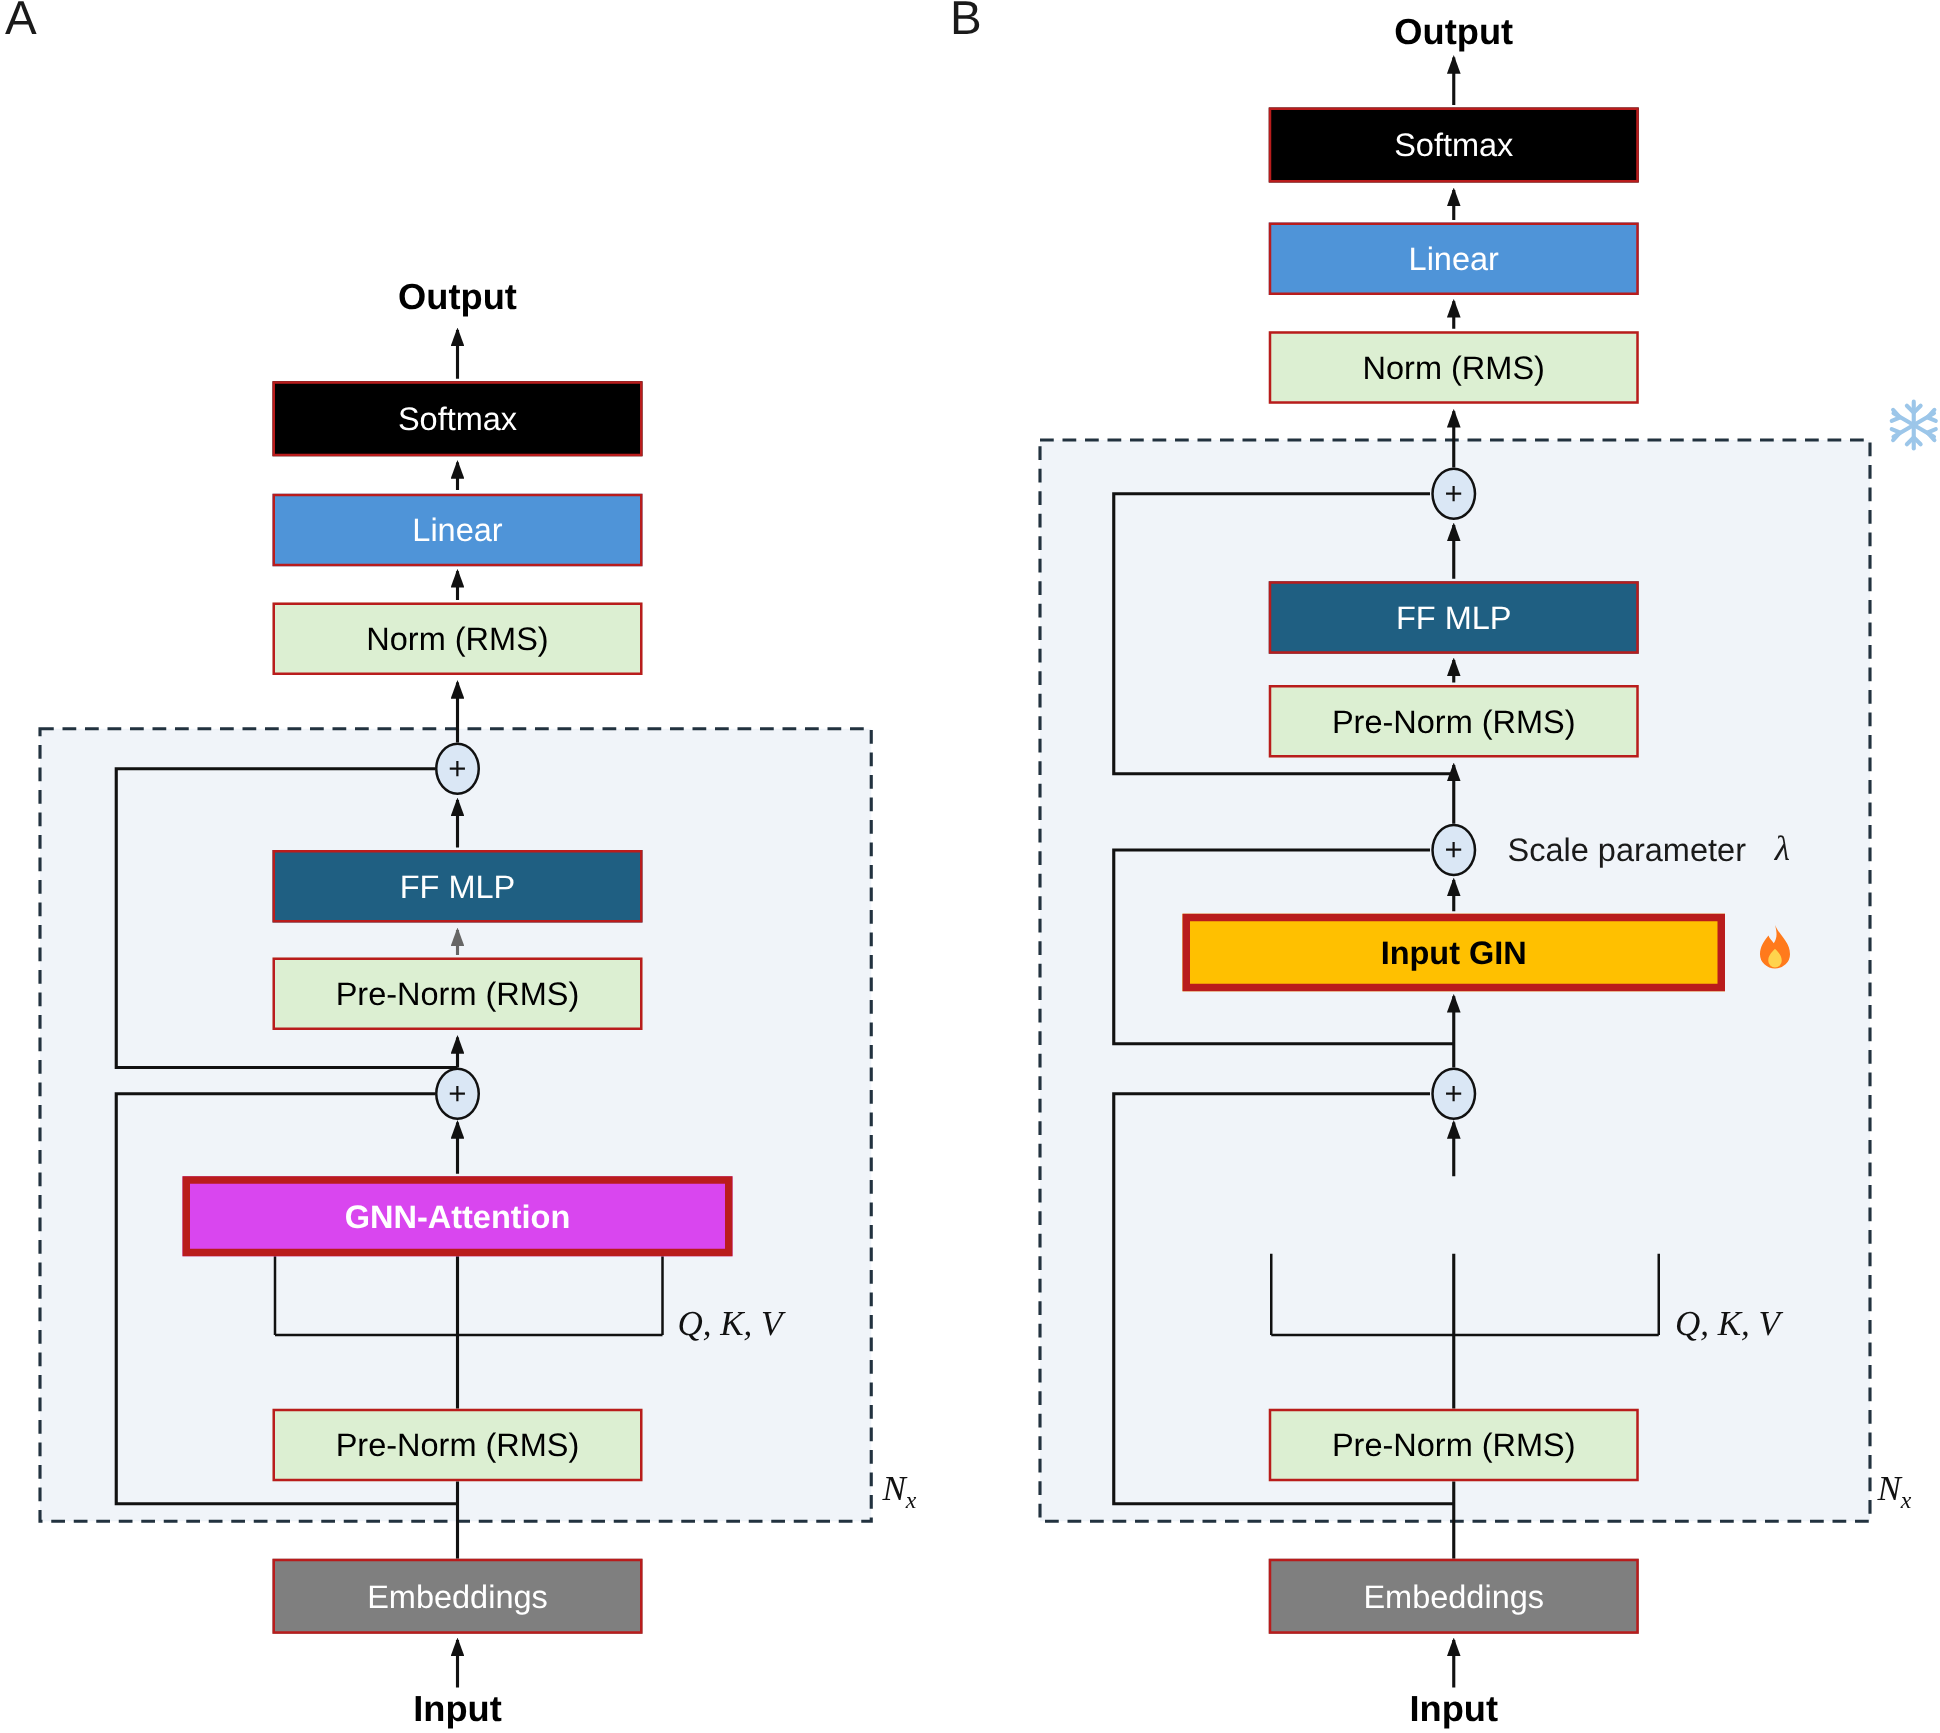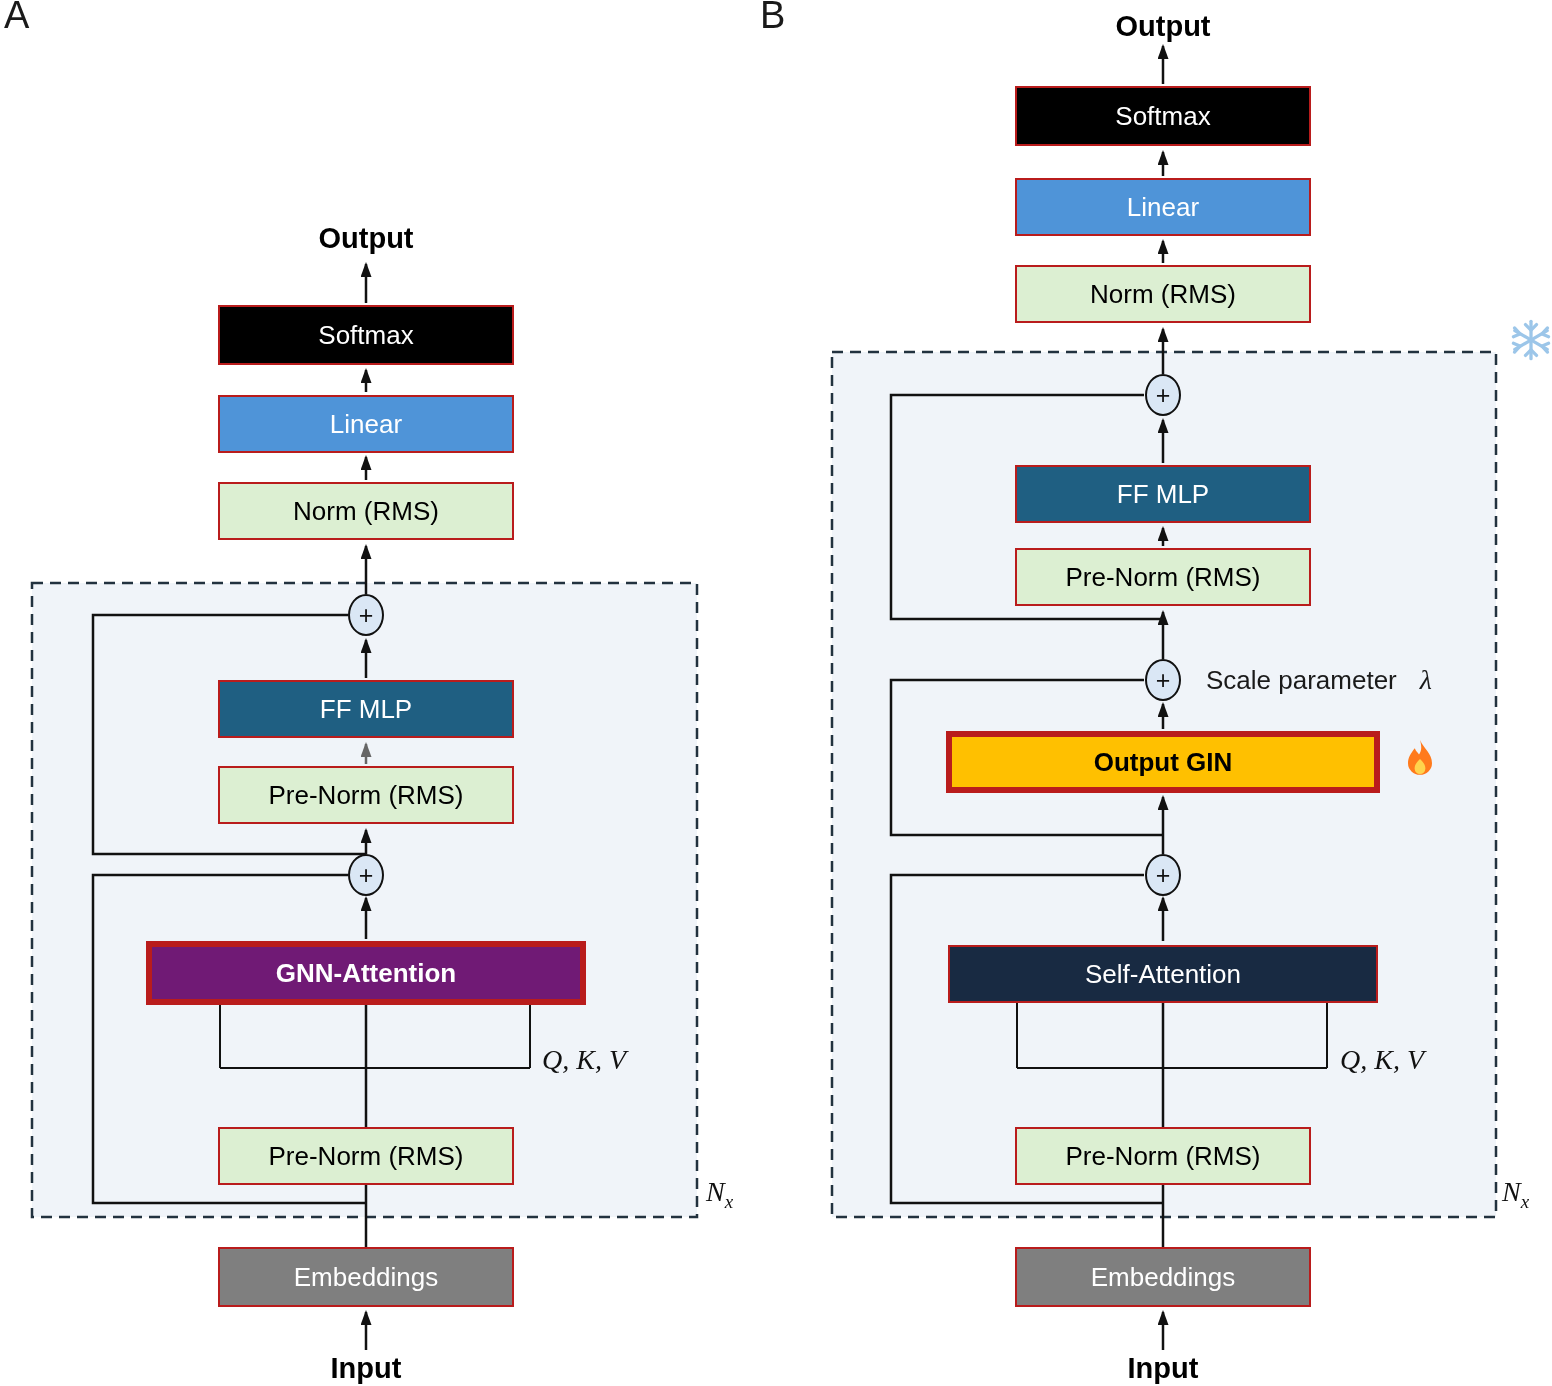--- a/index.html
+++ b/index.html
@@ -90,21 +90,21 @@
   <div class="box" style="left: 218px; top: 482px; width: 296px; height: 58px; background-color: rgb(220, 239, 210); color: rgb(0, 0, 0);">Norm (RMS)</div>
 
   <div class="plus" style="left: 348px; top: 594px; background-color: rgb(218, 231, 245);">+</div>
 
   <div class="box" style="left: 218px; top: 680px; width: 296px; height: 58px; background-color: rgb(31, 95, 130); color: rgb(255, 255, 255);">FF MLP</div>
 
   <div class="box" style="left: 218px; top: 766px; width: 296px; height: 58px; background-color: rgb(220, 239, 210); color: rgb(0, 0, 0);">Pre-Norm (RMS)</div>
 
   <div class="plus" style="left: 348px; top: 854px; background-color: rgb(218, 231, 245);">+</div>
 
-  <div class="box box-wide" style="left: 146px; top: 941px; width: 440px; height: 64px; background-color: #701a75; color: rgb(255, 255, 255);">GNN-Attention</div>
+  <div class="box box-wide" style="left: 146px; top: 941px; width: 440px; height: 64px; background-color: #d946ef; color: rgb(255, 255, 255);">GNN-Attention</div>
 
   <div class="serif-label" style="left:542px;top:1044px;">Q, K, V</div>
 
   <div class="box" style="left: 218px; top: 1127px; width: 296px; height: 58px; background-color: rgb(220, 239, 210); color: rgb(0, 0, 0);">Pre-Norm (RMS)</div>
 
   <div class="serif-label nx" style="left:706px;top:1176px;"><span>N</span><span class="sub">x</span></div>
 
   <div class="box" style="left: 218px; top: 1247px; width: 296px; height: 60px; background-color: rgb(127, 127, 127); color: rgb(255, 255, 255);">Embeddings</div>
 
   <div class="io-label" style="left:266px;top:1352px;">Input</div>
@@ -141,32 +141,31 @@
 
   <div class="box" style="left: 1015px; top: 548px; width: 296px; height: 58px; background-color: rgb(220, 239, 210); color: rgb(0, 0, 0);">Pre-Norm (RMS)</div>
 
   <div class="plus" style="left: 1145px; top: 659px; background-color: rgb(218, 231, 245);">+</div>
 
   <div class="scale-label" style="left:1206px;top:663px;">
       <span>Scale parameter</span>
       <span class="lambda">λ</span>
     </div>
 
-  <div class="box box-wide" style="left: 946px; top: 731px; width: 434px; height: 62px; background-color: rgb(255, 192, 0); color: rgb(0, 0, 0);">Output GIN</div>
+  <div class="box box-wide" style="left: 946px; top: 731px; width: 434px; height: 62px; background-color: rgb(255, 192, 0); color: rgb(0, 0, 0);">Input GIN</div>
 
   <div class="icon" style="left:1400px;top:738px;">
     <svg width="40" height="40" viewBox="0 0 40 40">
       <path d="M20 2c2 7 1.5 11-1 14.5-1.2-2-3.2-3.2-4.2-6.2-4 5-6.8 9.2-6.8 15A12 11.5 0 0 0 32 25.3c0-10-8-14.3-12-23.3z" fill="#FF7A1C"></path>
       <path d="M20 21c-3.2 3.4-5.4 5.6-5.4 9.6a5.4 5.4 0 0 0 10.8 0c0-4-2.2-6.2-5.4-9.6z" fill="#FFD34D"></path>
     </svg>
   </div>
 
   <div class="plus" style="left: 1145px; top: 854px; background-color: rgb(218, 231, 245);">+</div>
 
-  <div class="box" style="left: 948px; top: 945px; width: 430px; height: 58px; background-color: rgb(24, 42, 66); color: rgb(255, 255, 255);">Self-Attention</div>
 
   <div class="serif-label" style="left:1340px;top:1044px;">Q, K, V</div>
 
   <div class="box" style="left: 1015px; top: 1127px; width: 296px; height: 58px; background-color: rgb(220, 239, 210); color: rgb(0, 0, 0);">Pre-Norm (RMS)</div>
 
   <div class="serif-label nx" style="left:1502px;top:1176px;"><span>N</span><span class="sub">x</span></div>
 
   <div class="box" style="left: 1015px; top: 1247px; width: 296px; height: 60px; background-color: rgb(127, 127, 127); color: rgb(255, 255, 255);">Embeddings</div>
 
   <div class="io-label" style="left:1063px;top:1352px;">Input</div>

